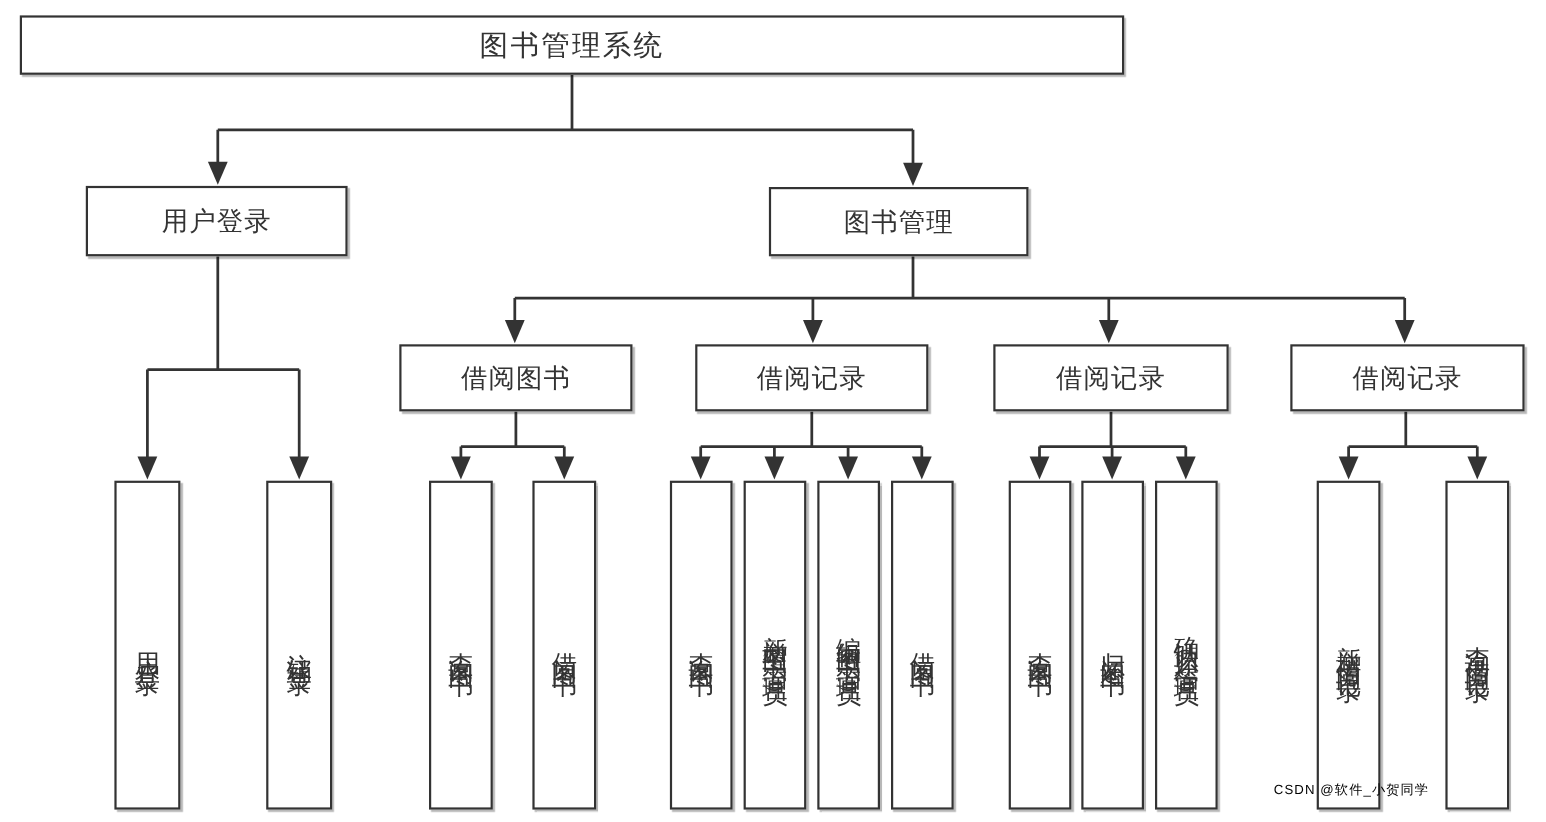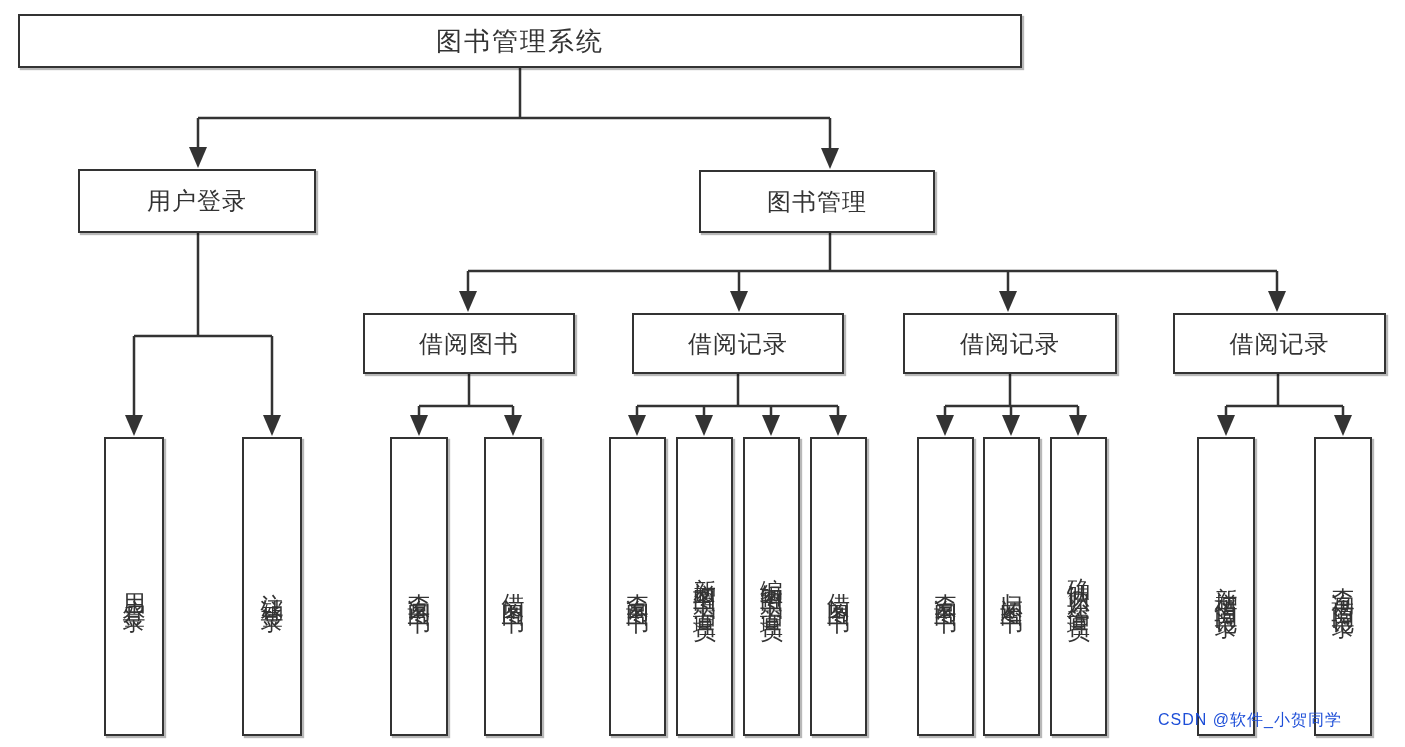--- a/index.html
+++ b/index.html
@@ -15,21 +15,21 @@
     z-index:2; box-sizing:border-box; text-align:left;
   }
   .box.h { font-size:24px; letter-spacing:1px; }
   .box.root { font-size:26px; letter-spacing:2px; }
   .box.v {
     writing-mode:vertical-lr; text-orientation:mixed;
     font-size:23px; letter-spacing:6px; line-height:1;
   }
   .watermark {
     position:absolute; left:1158px; top:710px; z-index:5;
-    font-size:16px; color:#1d4ed8; letter-spacing:1px; white-space:nowrap;
+    font-size:12px; color:#000000; letter-spacing:1px; white-space:nowrap;
   }
 </style>
 </head>
 <body>
 
 <div class="canvas">
 
   <svg class="connectors" width="1405" height="747" viewBox="0 0 1405 747">
     <path d="M520 68 V118 M198 118 H830 M198 118 V150 M830 118 V151
          M198 233 V336 M134 336 H272 M134 336 V418 M272 336 V418

